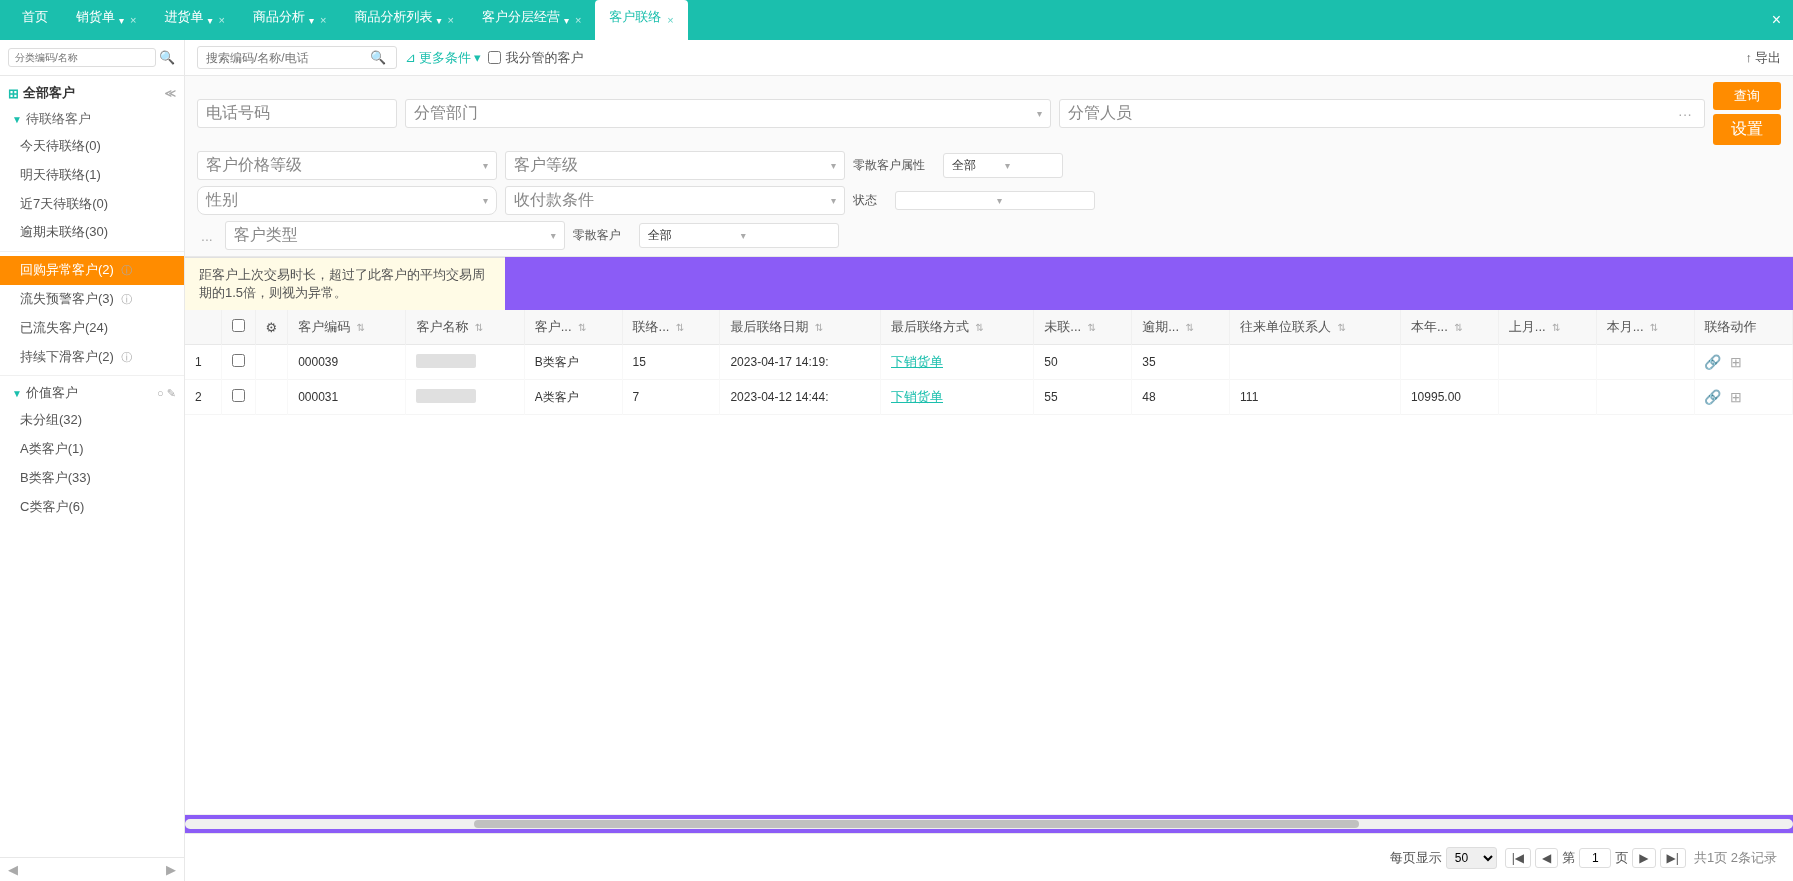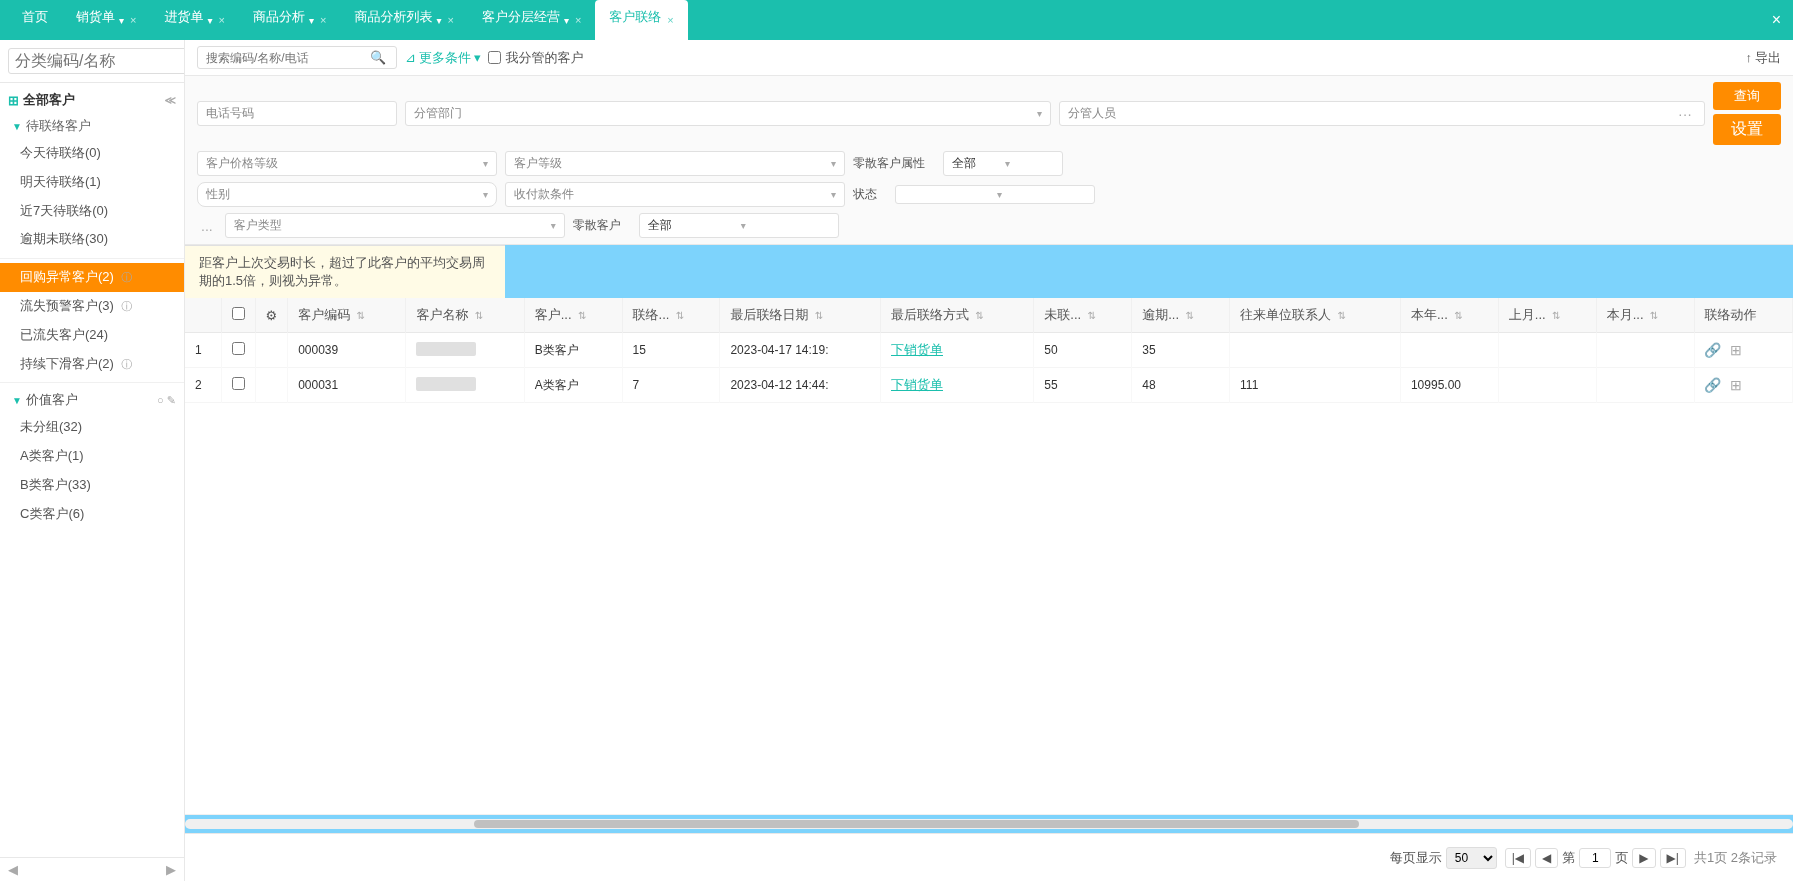--- a/index.html
+++ b/index.html
@@ -66,21 +66,21 @@
       border-bottom: 1px solid #e8e8e8;
       display: flex;
       align-items: center;
       gap: 4px;
     }
     .sidebar-search input {
       flex: 1;
       border: 1px solid #ddd;
       border-radius: 3px;
       padding: 3px 6px;
-      font-size: 16px;
+      font-size: 10px;
       color: #666;
       outline: none;
     }
     .sidebar-search .search-icon {
       color: #aaa;
       cursor: pointer;
     }
     .sidebar-body {
       flex: 1;
       overflow-y: auto;
@@ -144,21 +144,21 @@
     }
     .sidebar-group-editrow .tri { margin-right: 4px; font-size: 10px; color: #1bbfad; }
     .sidebar-group-editrow .edit-icons { margin-left: auto; color: #aaa; font-size: 11px; }
 
     
     .content-area {
       flex: 1;
       display: flex;
       flex-direction: column;
       overflow: hidden;
-      background: #7dd3fc;
+      background: #8b5cf6;
     }
 
     
     .filter-bar {
       background: #fff;
       border-bottom: 1px solid #e8e8e8;
       padding: 6px 12px;
       display: flex;
       align-items: center;
       gap: 8px;
@@ -226,21 +226,21 @@
       border: 1px solid #e0e0e0;
       border-radius: 3px;
       background: #fff;
       padding: 3px 8px;
       min-width: 180px;
       gap: 4px;
       position: relative;
     }
     .filter-field label {
       color: #888;
-      font-size: 12px;
+      font-size: 16px;
       white-space: nowrap;
     }
     .filter-field .dd-arrow {
       color: #aaa;
       font-size: 10px;
     }
     .filter-dots { color: #aaa; font-size: 14px; cursor: pointer; padding: 0 4px; }
     .btn-query {
       background: #ff8c00;
       color: #fff;

